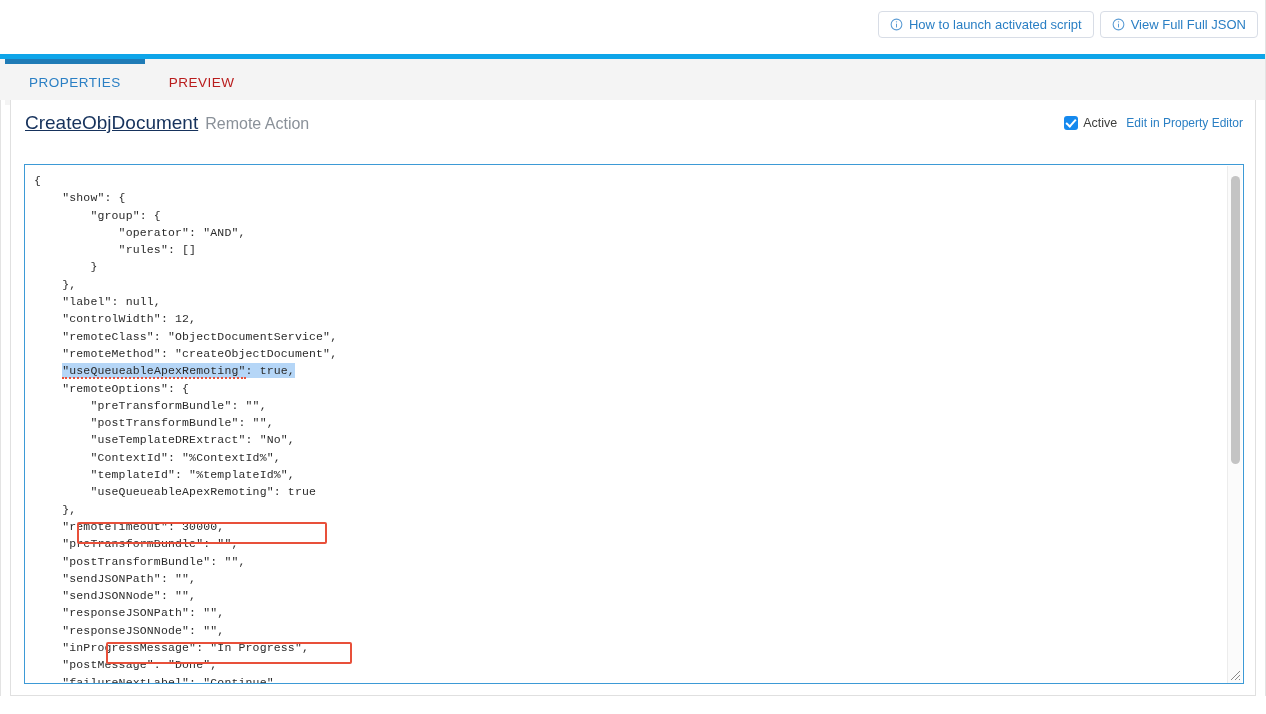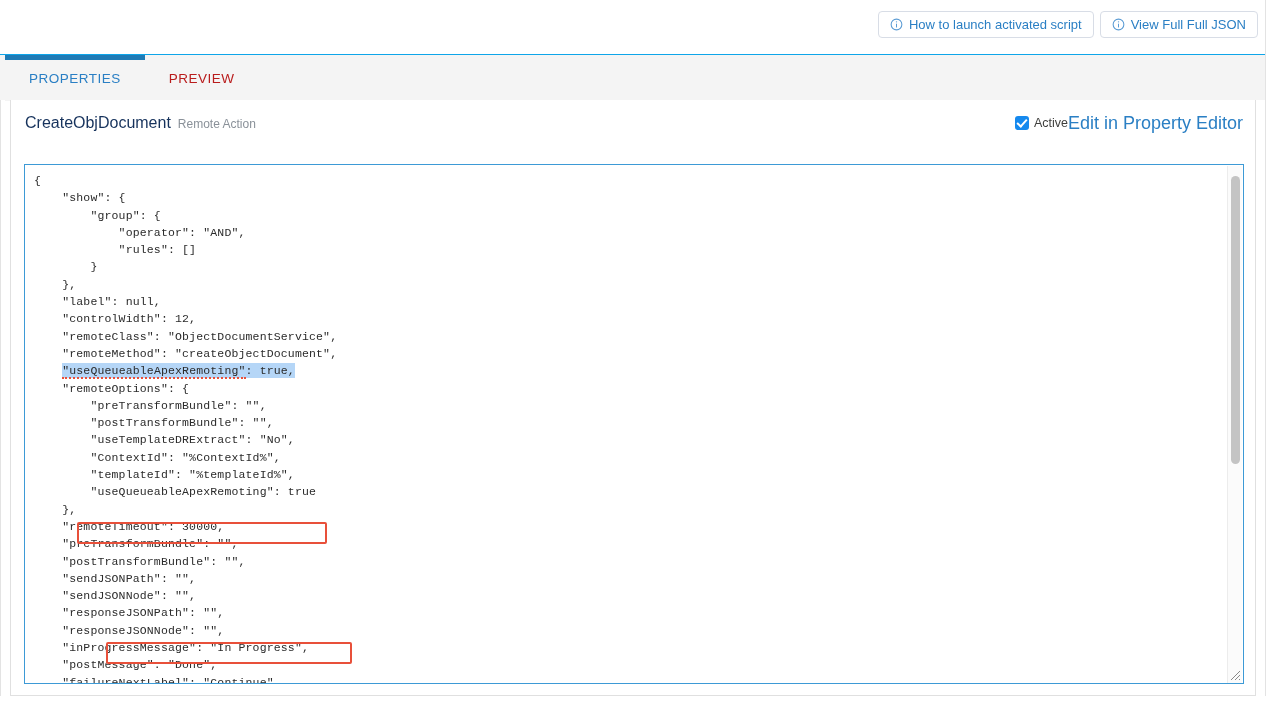--- a/index.html
+++ b/index.html
@@ -50,21 +50,21 @@
   }
   .info-icon svg { display: block; width: 13px; height: 13px; }
 
   
   .tabstrip {
     position: absolute;
     top: 54px; left: 0;
     width: 1266px;
     height: 46px;
     background: #f4f4f4;
-    border-top: 1px solid #0ea5e9;
+    border-top: 5px solid #0ea5e9;
   }
   .tabs {
     position: relative;
     display: flex;
     height: 46px;
     padding-left: 5px;
   }
   .tab {
     position: relative;
     display: flex;
@@ -108,36 +108,38 @@
     padding: 0 14px;
     display: flex;
     align-items: center;
   }
   .title-wrap {
     display: flex;
     align-items: baseline;
     gap: 7px;
   }
   .card-title {
-    font-size: 16px;
+    font-size: 19px;
     color: #16325c;
     font-weight: 400;
+    text-decoration: underline;
   }
   .card-subtitle {
-    font-size: 12px;
+    font-size: 16px;
     color: #8a9199;
   }
 
   .header-right {
     position: absolute;
     right: 12px;
     top: 0;
     height: 46px;
     display: flex;
     align-items: center;
+    gap: 9px;
   }
   .chk-wrap {
     display: flex;
     align-items: center;
     gap: 5px;
   }
   .checkbox {
     width: 14px; height: 14px;
     border-radius: 3px;
     background: #1589ee;
@@ -152,21 +154,21 @@
     width: 4px; height: 8px;
     border: solid #ffffff;
     border-width: 0 2px 2px 0;
     transform: rotate(42deg);
   }
   .chk-label {
     font-size: 12.5px;
     color: #3e3e3c;
   }
   .edit-link {
-    font-size: 18px;
+    font-size: 12px;
     color: #2a7fc4;
     cursor: pointer;
     text-decoration: none;
   }
 
   
   .editor {
     position: absolute;
     left: 13px;
     top: 64px;

